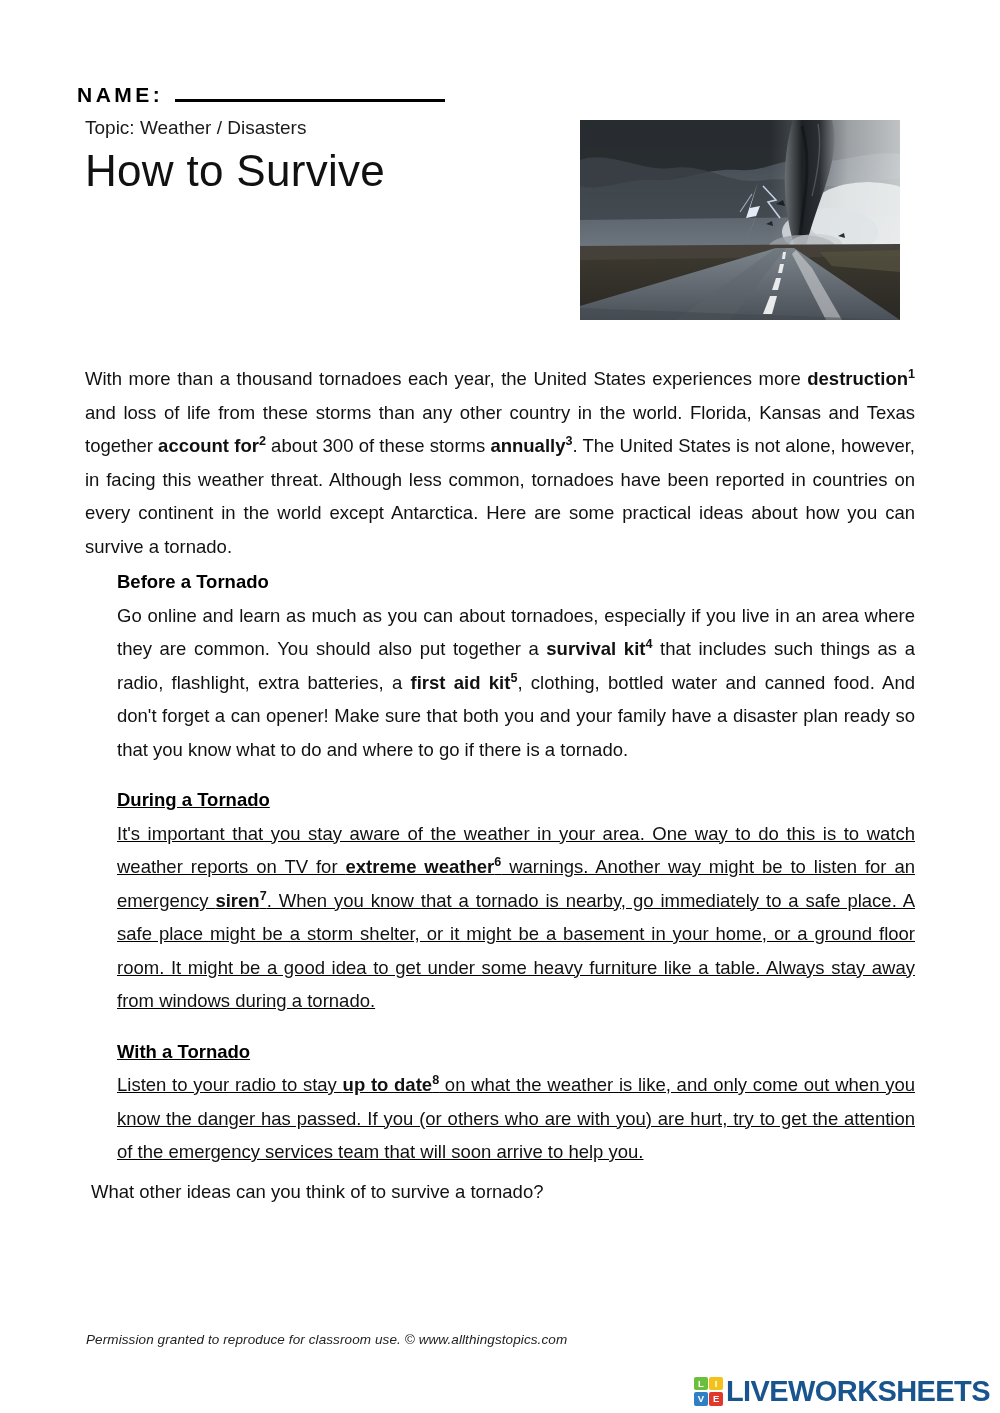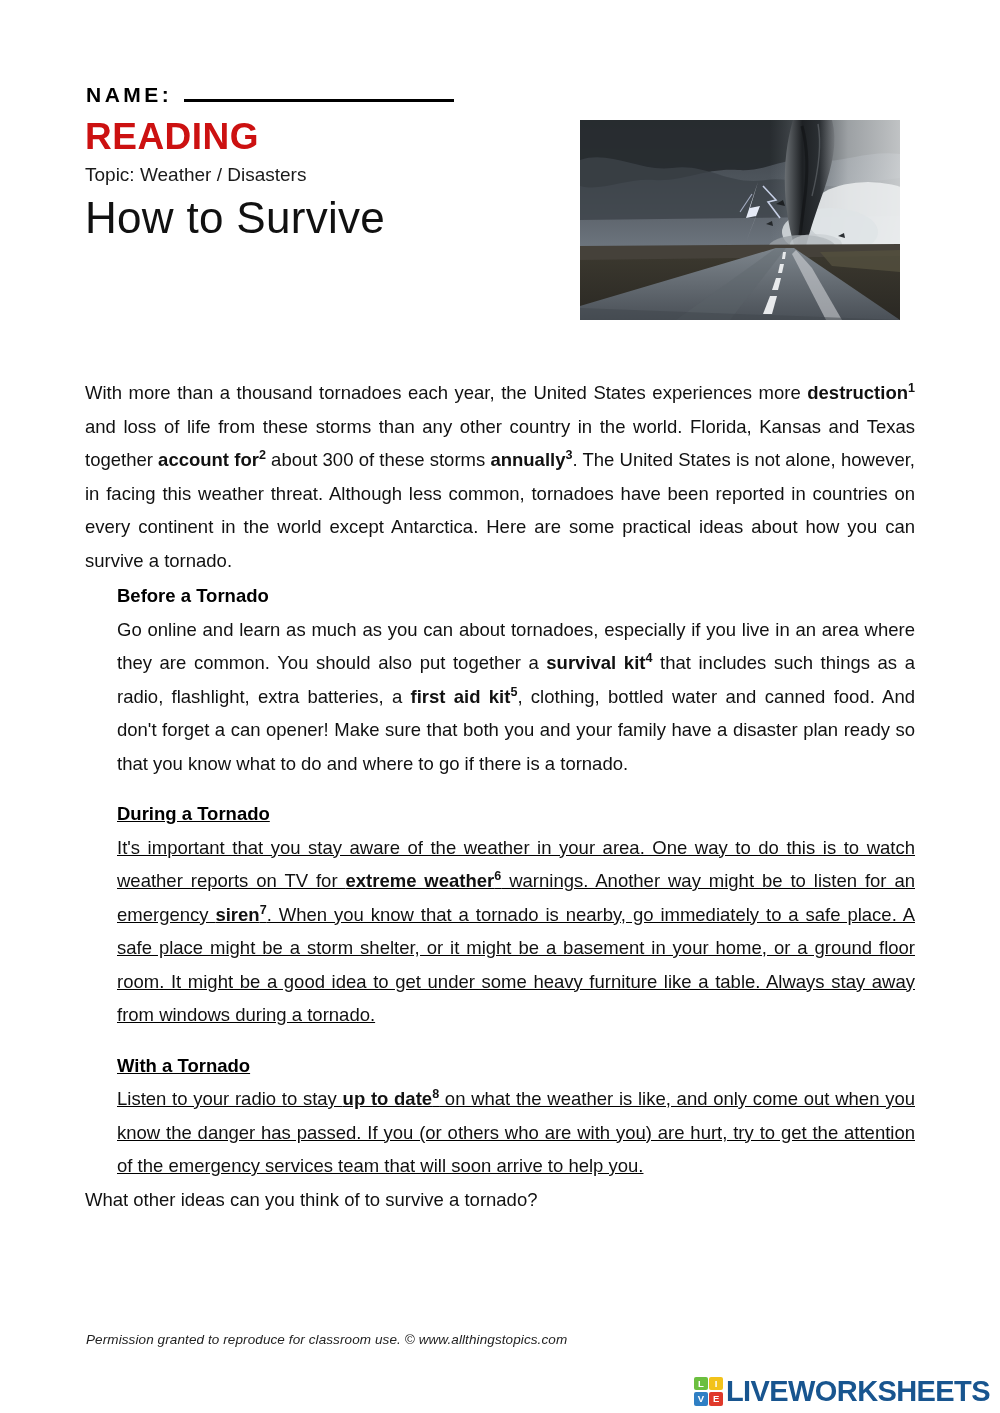--- a/index.html
+++ b/index.html
@@ -19,21 +19,21 @@
     position: absolute;
     left: 0; top: 0;
     width: 1000px;
     height: 1413px;
     background: #fff;
   }
 
   
   .namedate-row {
     position: absolute;
-    left: 86px;
+    left: 77px;
     top: 72px;
     width: 830px;
     height: 34px;
     display: flex;
     align-items: flex-end;
     gap: 9px;
   }
   .nd-group { display: flex; align-items: flex-end; }
   .nd-group.name-group { width: 470px; }
   .nd-group.date-group { width: 360px; }
@@ -93,21 +93,21 @@
     height: 200px;
     overflow: hidden;
     background: #2b2f33;
   }
   .photo-frame svg { display: block; width: 320px; height: 200px; }
 
   
   .article {
     position: absolute;
     left: 85px;
-    top: 376px;
+    top: 362px;
     width: 830px;
   }
   .para {
     font-size: 18.5px;
     line-height: 33.5px;
     text-align: justify;
     margin: 0;
     color: #111;
   }
   .intro-para { margin-bottom: 2px; }
@@ -117,21 +117,21 @@
     font-size: 18.5px;
     font-weight: bold;
     line-height: 33.5px;
     text-align: left;
     margin: 0;
   }
   .section .para { text-align: justify; }
   .closing-question {
     font-size: 18.5px;
     line-height: 33.5px;
-    margin: 0;
+    margin: 6px;
     text-align: left;
     color: #111;
   }
   sup { font-size: 0.68em; font-weight: bold; vertical-align: super; line-height: 0; }
   b, strong { font-weight: bold; }
 
   
   .footer-note {
     position: absolute;
     left: 86px;
@@ -187,21 +187,20 @@
 <div class="page">
 
   <div class="namedate-row">
     <div class="nd-group name-group">
       <span class="nd-label spaced">NAME:</span>
       <span class="nd-rule"></span>
     </div>
   </div>
 
   <div class="title-block">
-    <div class="reading-heading">READING</div>
     <div class="topic-line">Topic: Weather / Disasters</div>
     <div class="main-title">
       <div>How to Survive</div>
     </div>
   </div>
 
   <div class="photo-frame">
     <svg viewBox="0 0 320 200" preserveAspectRatio="none">
       <defs>
         <linearGradient id="skyG" x1="0" y1="0" x2="0" y2="1">

